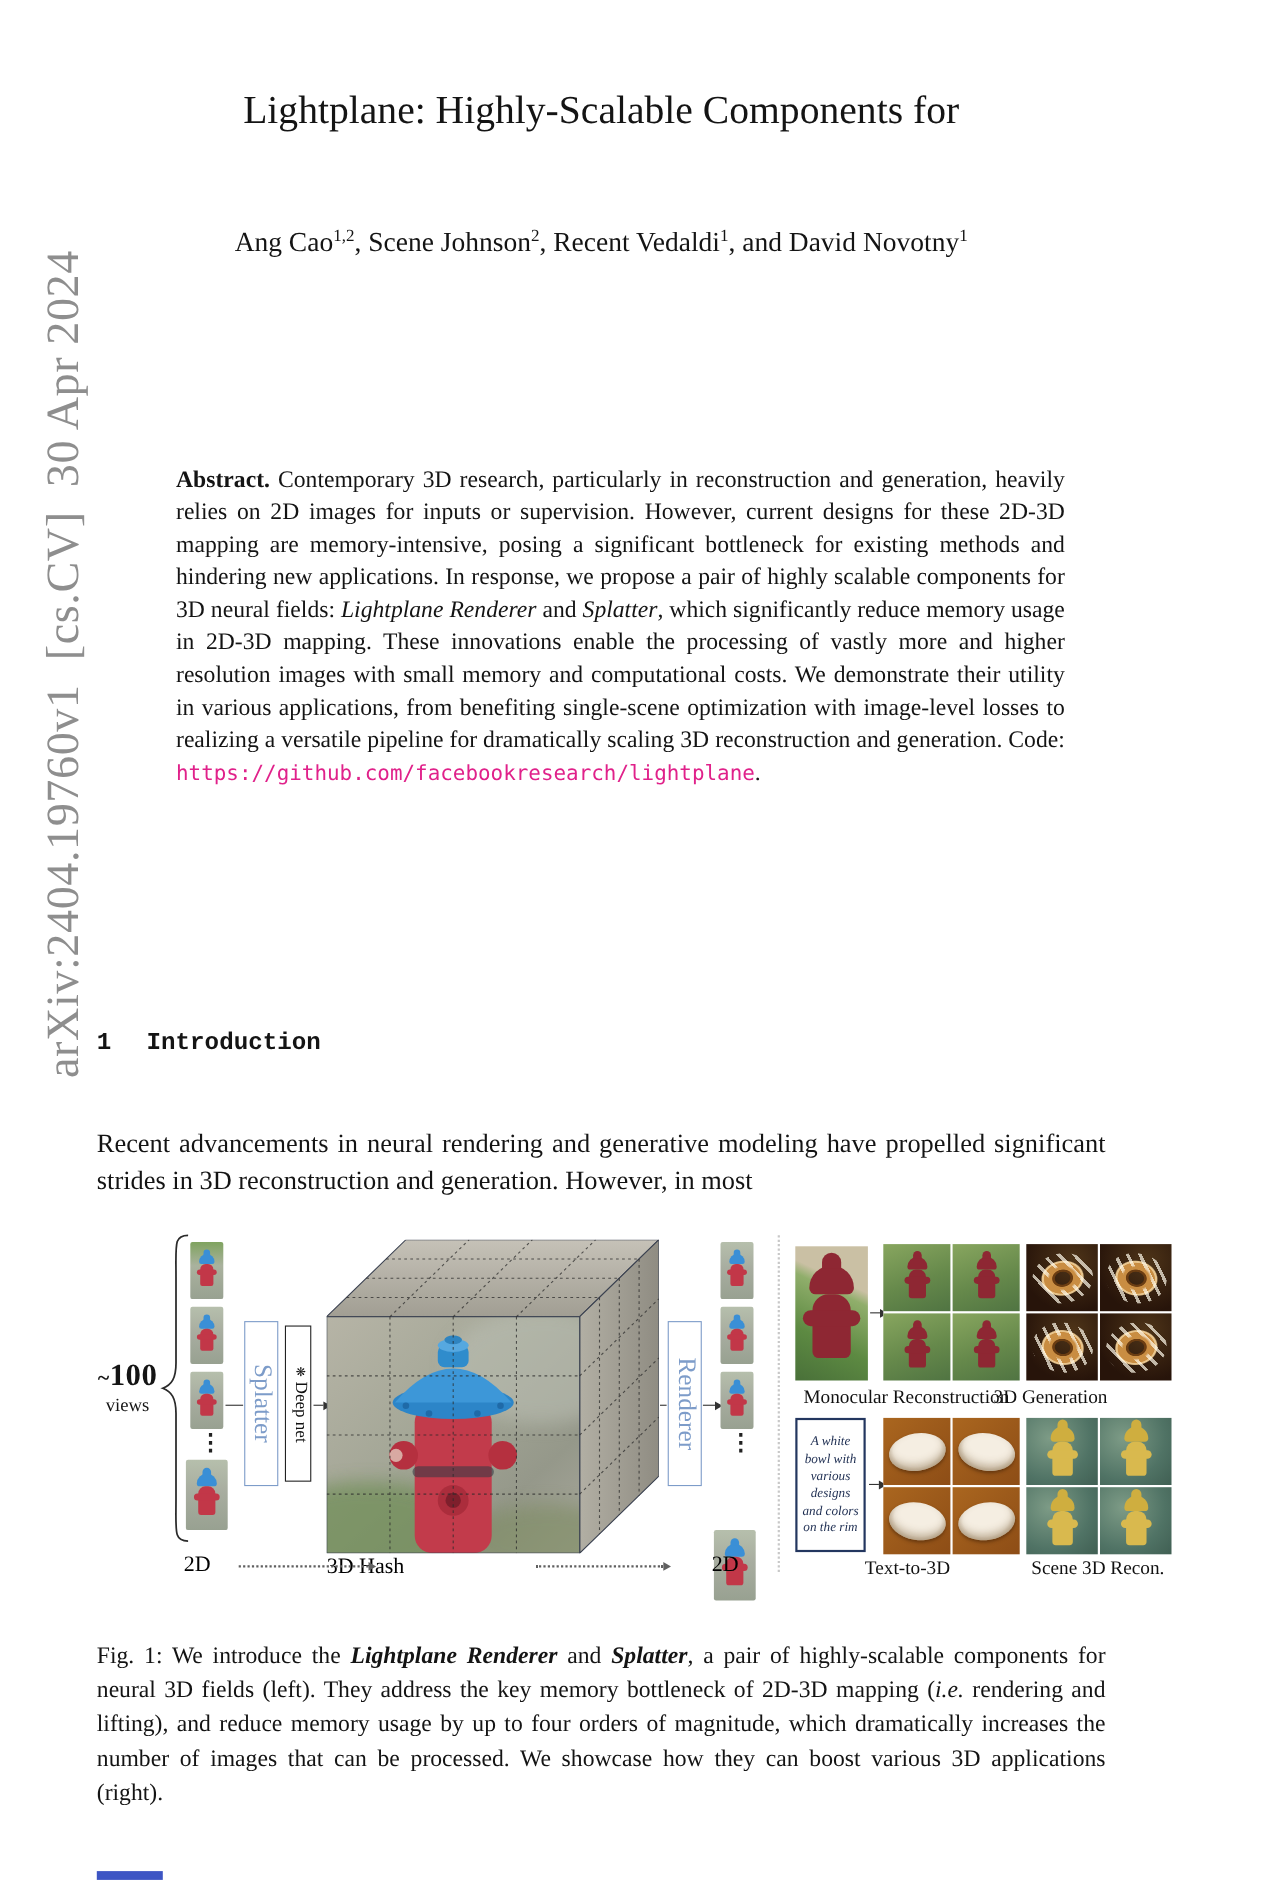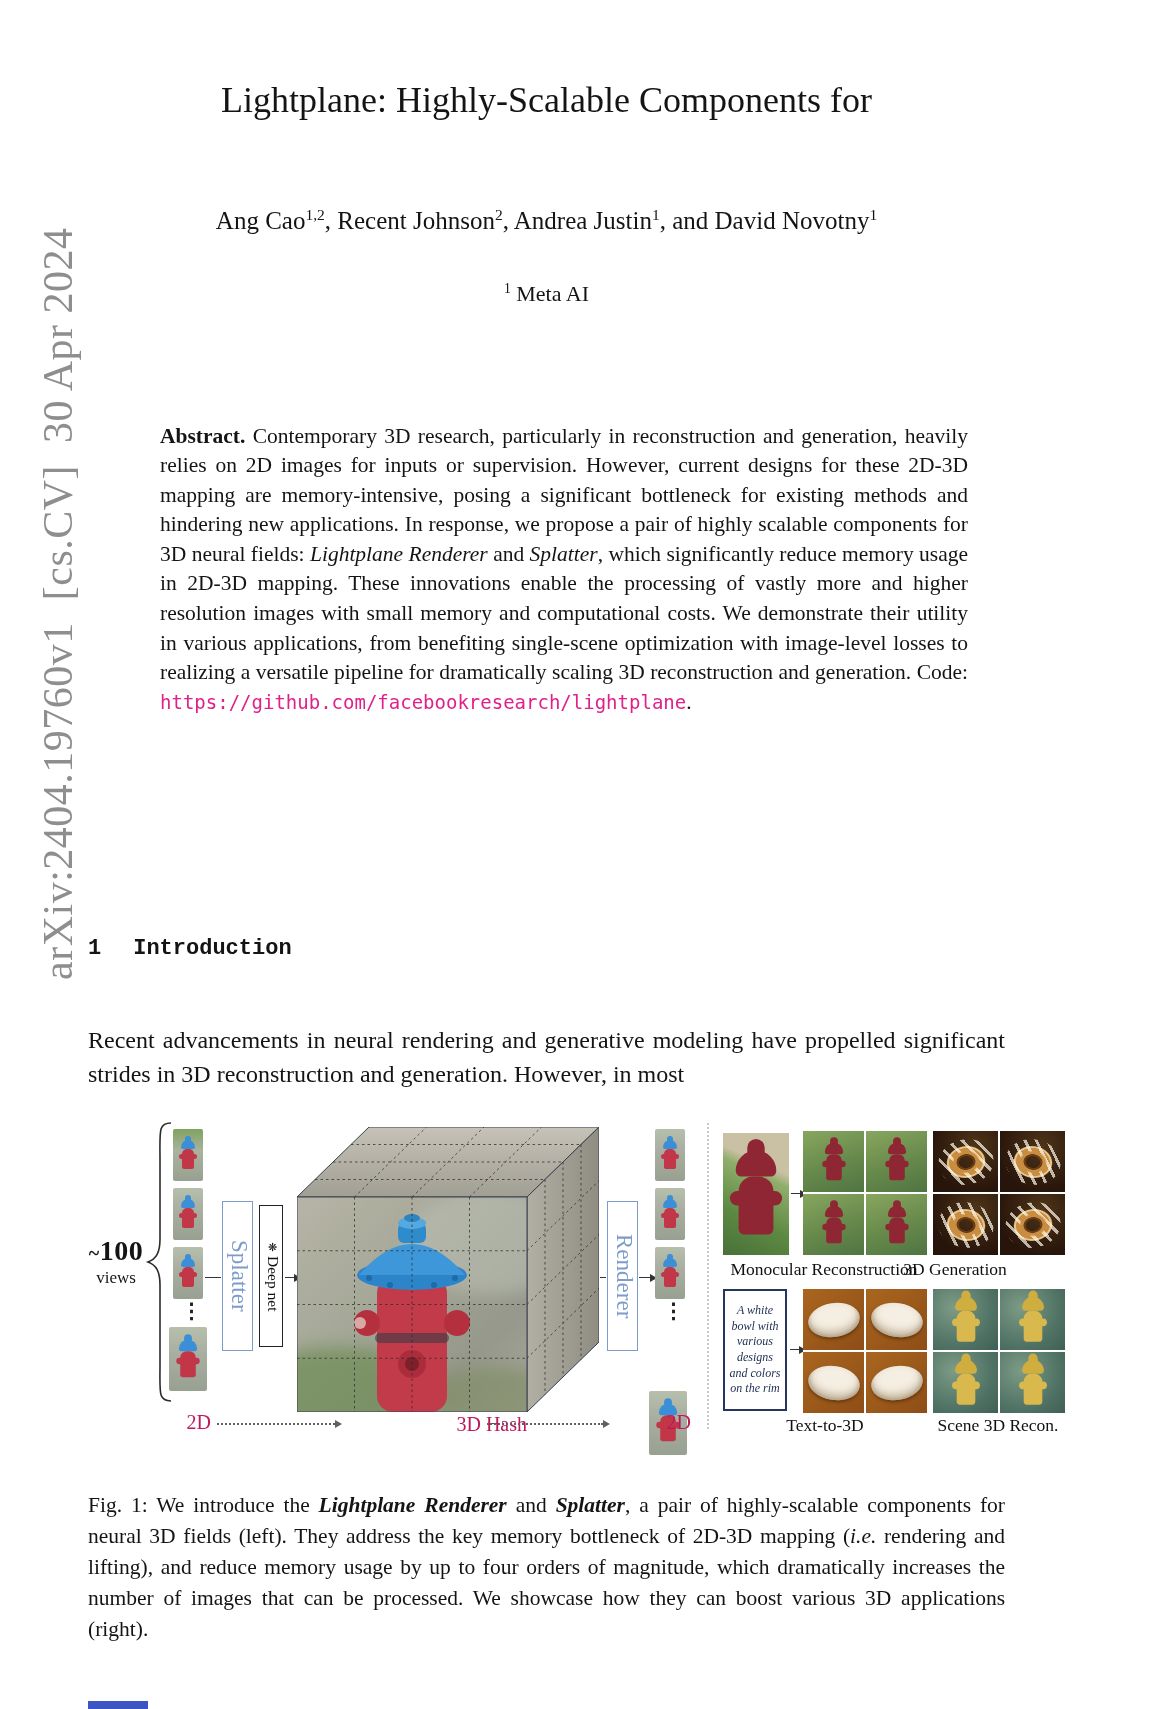--- a/index.html
+++ b/index.html
@@ -29,21 +29,21 @@
         text-decoration:none; word-break:break-all; cursor:pointer;}
   
   .section-heading{position:absolute; left:88px; top:936px; font-size:22px; font-weight:bold;font-family:Liberation Mono, monospace;}
   .section-heading .num{display:inline-block; margin-right:32px;}
   .intro{position:absolute; left:88px; top:1000px; width:917px;
          font-size:24px; line-height:33.5px; text-align:justify;}
   
   .figure{position:absolute; left:85px; top:1093px; width:985px; height:352px;}
   .figure *{box-sizing:border-box;}
   .abs{position:absolute;}
-  .figlabel{font-size:20px; text-align:right; color:#be185d;}
+  .figlabel{font-size:20px; text-align:left; color:#000000;}
   .applabel{font-size:17.5px; text-align:center; color:#111;}
   .views-group{left:0; top:142px; width:62px; text-align:center;}
   .views-count{font-size:28px; font-weight:bold; letter-spacing:.5px;}
   .views-tilde{font-size:20px; font-weight:bold;}
   .views-word{font-size:17px; margin-top:1px;}
   .vbox{border:1.5px solid #7d9cc9; color:#7d9cc9; writing-mode:vertical-rl;
         text-align:center; font-size:23px; background:#fff;}
   .splatter{left:137px; top:108px; width:31px; height:150px;}
   .renderer{left:522px; top:108px; width:31px; height:150px;}
   .deepnet{left:174px; top:112px; width:24px; height:142px; border:1.2px solid #222;
@@ -116,24 +116,23 @@
 </style>
 </head>
 <body>
 
 <div class="watermark">arXiv:2404.19760v1  [cs.CV]  30 Apr 2024</div>
 
 <div class="title">
   <div>Lightplane: Highly-Scalable Components for</div>
 </div>
 
-<div class="authors"><span>Ang Cao</span><sup>1,2</sup><span>, </span><span>Recent Johnson</span><sup>2</sup><span>, </span><span>Andrea Justin</span><sup>1</sup><span>, and </span><span>David Novotny</span><sup>1</sup></div>
+<div class="authors"><span>Ang Cao</span><sup>1,2</sup><span>, </span><span>Scene Johnson</span><sup>2</sup><span>, </span><span>Recent Vedaldi</span><sup>1</sup><span>, and </span><span>David Novotny</span><sup>1</sup></div>
 
 <div class="affils">
-  <div><sup>1</sup> <span>Meta AI</span></div>
 </div>
 
 <p class="abstract"><b>Abstract.</b><span> Contemporary 3D research, particularly in reconstruction and generation, heavily relies on 2D images for inputs or supervision. However, current designs for these 2D-3D mapping are memory-intensive, posing a significant bottleneck for existing methods and hindering new applications. In response, we propose a pair of highly scalable components for 3D neural fields: </span><i>Lightplane Renderer</i><span> and </span><i>Splatter</i><span>, which significantly reduce memory usage in 2D-3D mapping. These innovations enable the processing of vastly more and higher resolution images with small memory and computational costs. We demonstrate their utility in various applications, from benefiting single-scene optimization with image-level losses to realizing a versatile pipeline for dramatically scaling 3D reconstruction and generation. Code: </span><a class="code">https://github.com/facebookresearch/lightplane</a><span>.</span></p>
 
 <div class="section-heading"><span class="num">1</span><span>Introduction</span></div>
 
 <p class="intro">Recent advancements in neural rendering and generative modeling have propelled significant strides in 3D reconstruction and generation. However, in most</p>
 
 <div class="figure">
 

